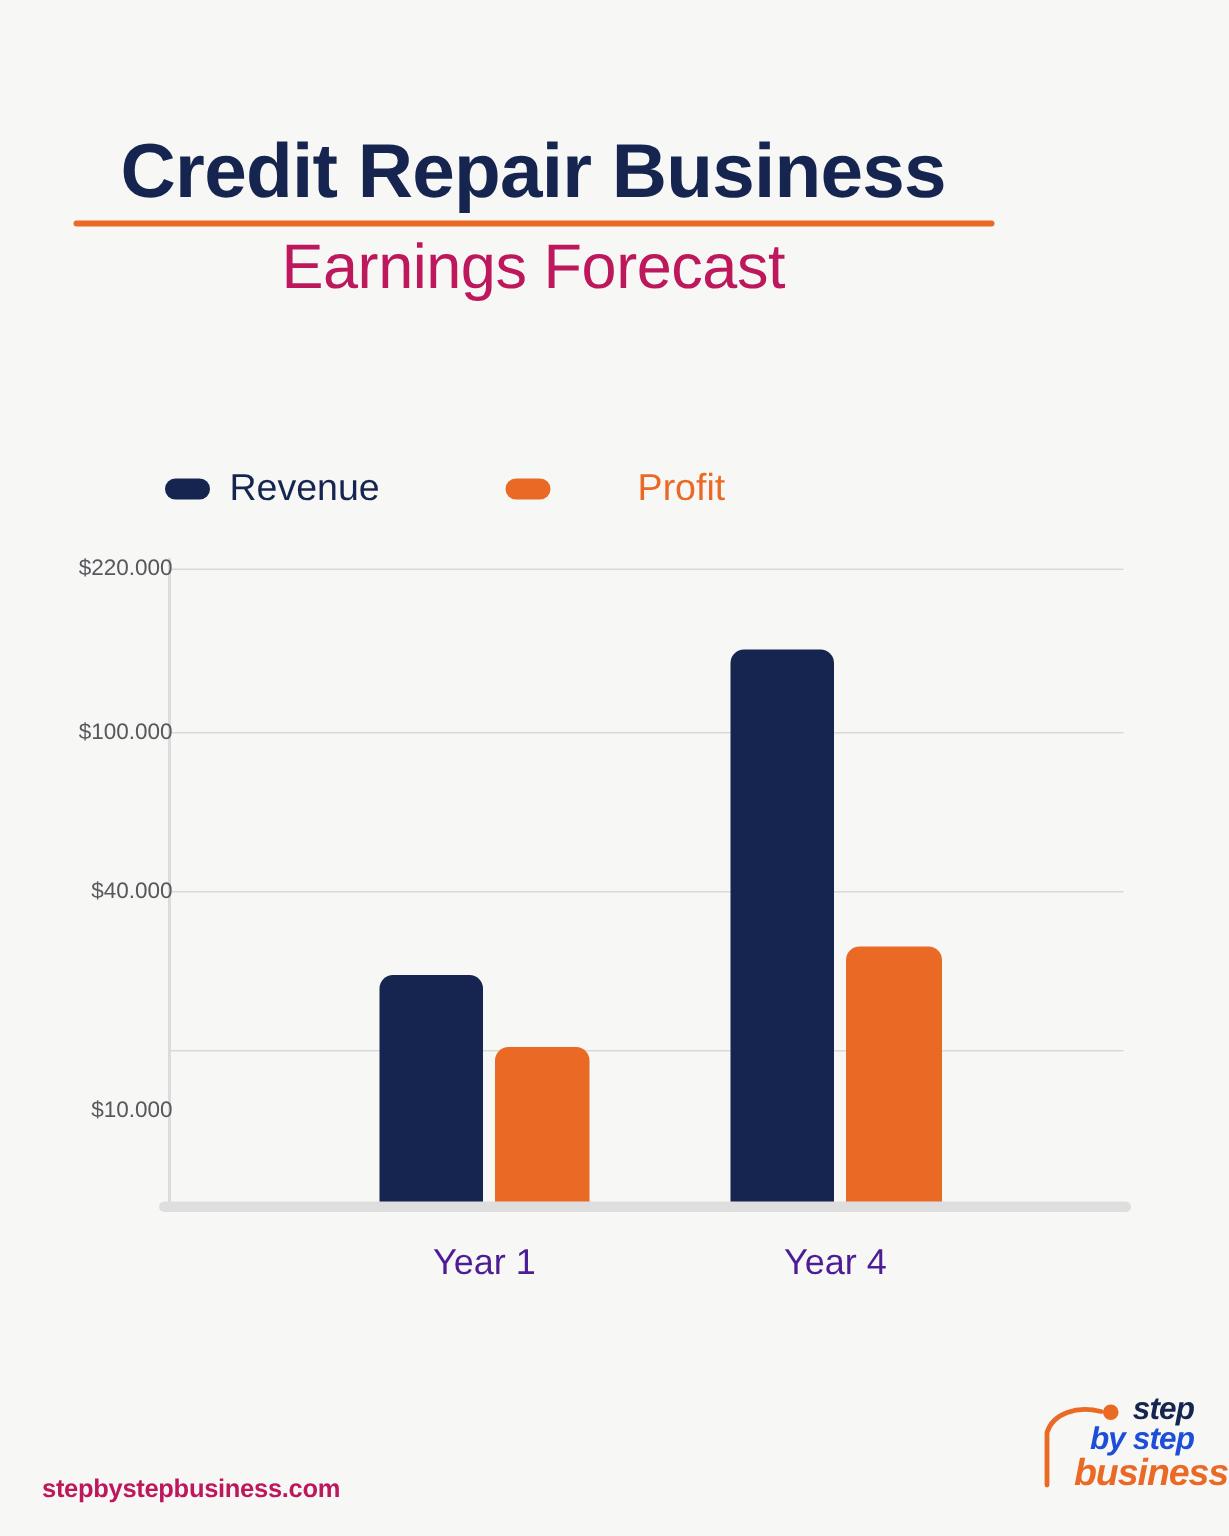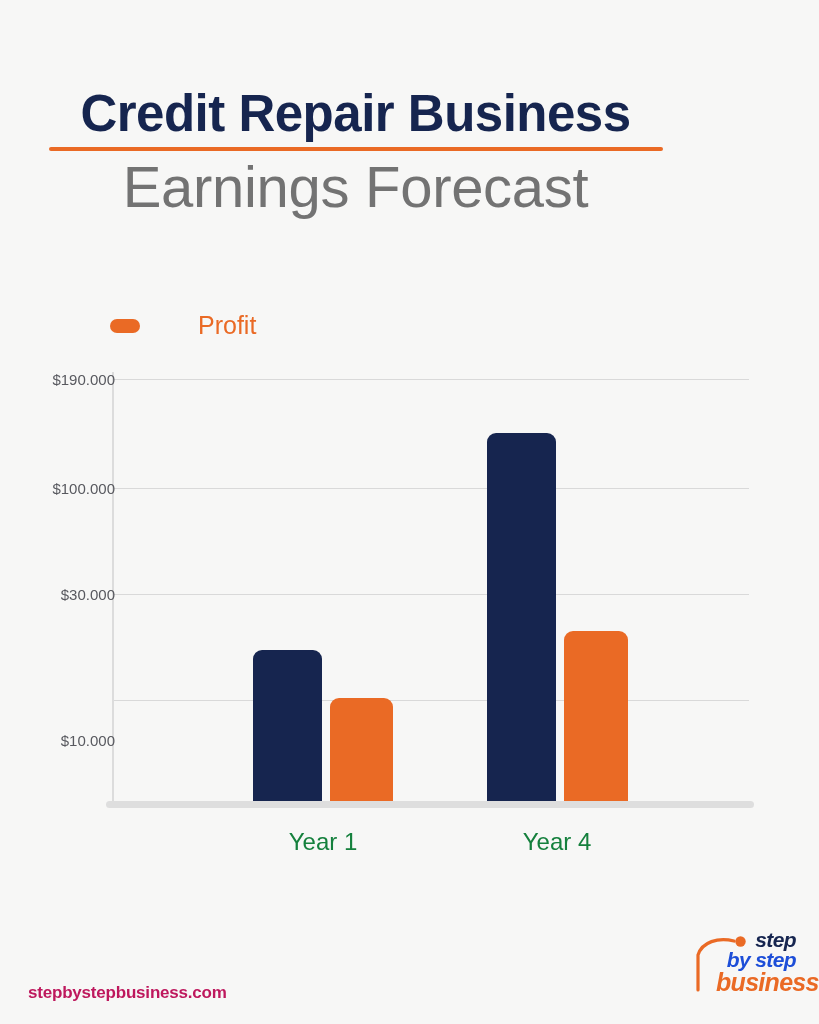--- a/index.html
+++ b/index.html
@@ -32,23 +32,23 @@
     white-space: nowrap;
   }
   .title-rule {
     width: 614px;
     height: 4px;
     background: #ea6a25;
     margin: 6px auto 4px auto;
     border-radius: 2px;
   }
   .title-line2 {
-    font-size: 58px;
+    font-size: 42px;
     font-weight: normal;
-    color: #737373;
+    color: #be185d;
     letter-spacing: -0.3px;
     line-height: 1.1;
     white-space: nowrap;
   }
 
   
   .legend {
     position: absolute;
     top: 313px;
     left: 110px;
@@ -120,21 +120,21 @@
   .bar {
     position: absolute;
     border-radius: 9px 9px 0 0;
   }
   .bar-revenue { background: #16254f; }
   .bar-profit  { background: #ea6a25; }
   .xtick {
     position: absolute;
     top: 828px;
     font-size: 24px;
-    color: #15803d;
+    color: #4c1d95;
     text-align: center;
     white-space: nowrap;
     transform: translateX(-50%);
   }
 
   
   .footer-url {
     position: absolute;
     left: 28px;
     top: 983px;
@@ -193,38 +193,42 @@
 </head>
 <body>
 
 <div class="title-block">
   <div class="title-line1">Credit Repair Business</div>
   <div class="title-rule"></div>
   <div class="title-line2">Earnings Forecast</div>
 </div>
 
 <div class="legend">
+  <div class="legend-item legend-revenue">
+    <span class="legend-swatch"></span>
+    <span class="legend-label">Revenue</span>
+  </div>
   <div class="legend-item legend-profit">
     <span class="legend-swatch"></span>
     <span class="legend-label">Profit</span>
   </div>
 </div>
 
 <div class="chart">
 
   <div class="gridline" style="top:379px"></div>
   <div class="gridline" style="top:488px"></div>
   <div class="gridline" style="top:594px"></div>
   <div class="gridline" style="top:700px"></div>
 
   <div class="yaxis-line"></div>
 
-  <div class="ytick" style="top:379px">$190.000</div>
+  <div class="ytick" style="top:379px">$220.000</div>
   <div class="ytick" style="top:488px">$100.000</div>
-  <div class="ytick" style="top:594px">$30.000</div>
+  <div class="ytick" style="top:594px">$40.000</div>
   <div class="ytick" style="top:740px">$10.000</div>
 
   <div class="bar bar-revenue" style="left:253px; top:650px; width:69px; height:152px"></div>
   <div class="bar bar-profit" style="left:330px; top:698px; width:63px; height:104px"></div>
 
   <div class="bar bar-revenue" style="left:487px; top:433px; width:69px; height:369px"></div>
   <div class="bar bar-profit" style="left:564px; top:631px; width:64px; height:171px"></div>
 
   <div class="baseline"></div>
 

